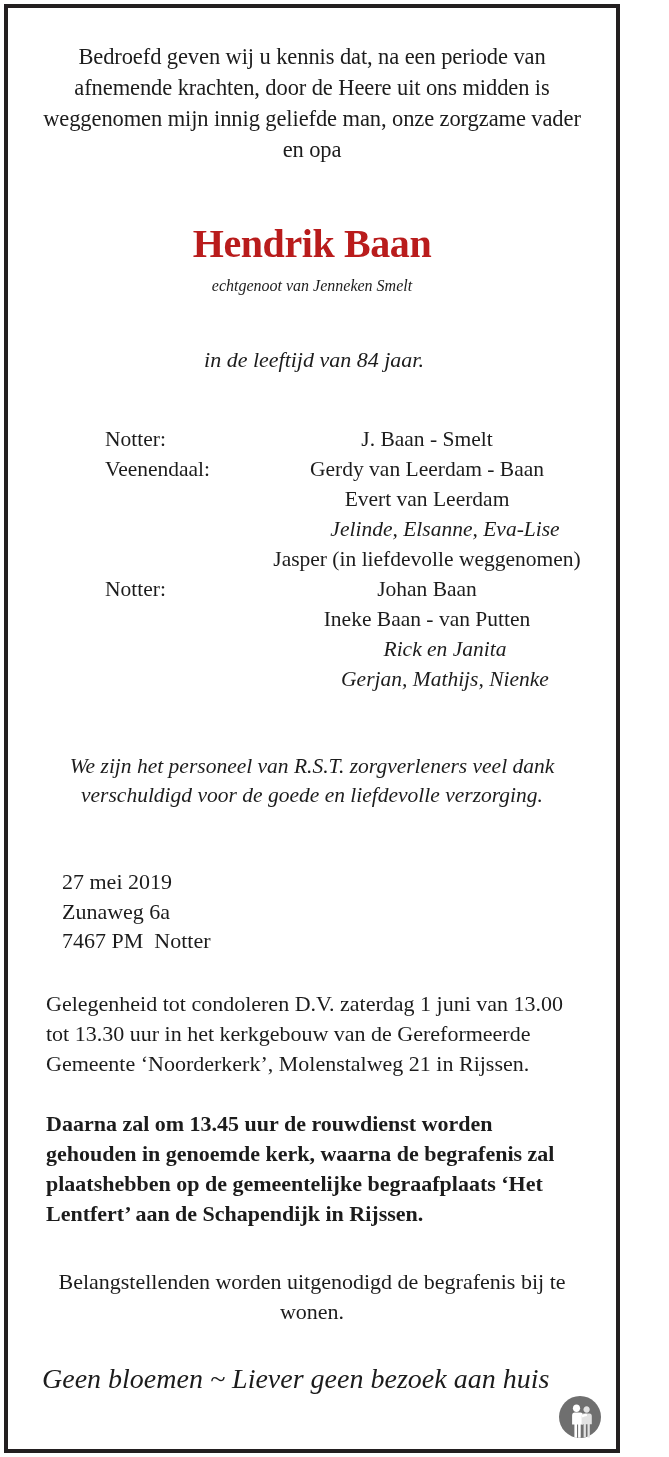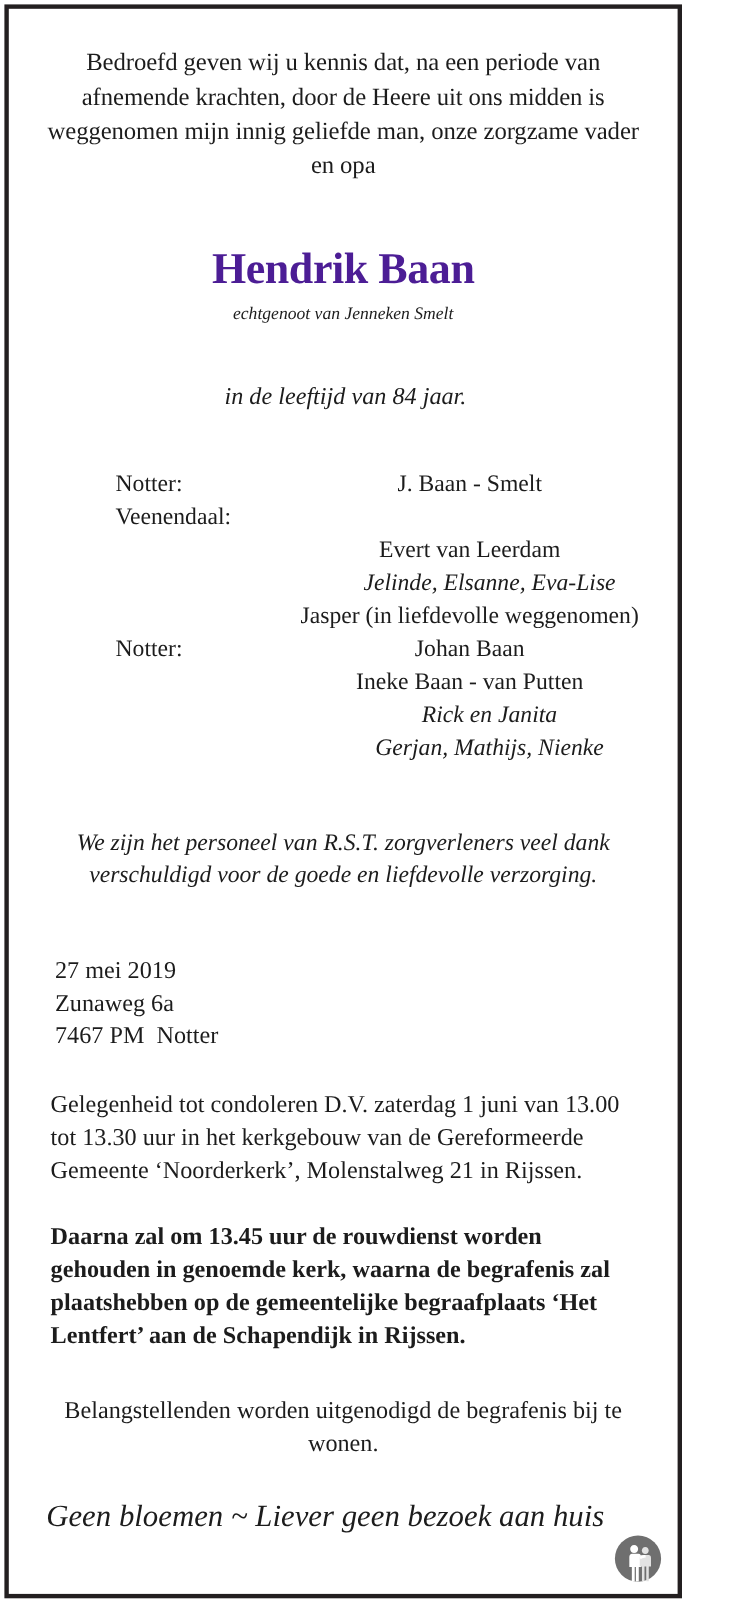--- a/index.html
+++ b/index.html
@@ -48,21 +48,21 @@
   .name-block {
     text-align: center;
     margin-top: 56px;
   }
   .deceased-name {
     margin: 0;
     font-size: 40px;
     font-weight: bold;
     line-height: 46px;
     letter-spacing: -0.4px;
-    color: #4c1d95;
+    color: #b91c1c;
   }
   .spouse-line {
     margin: 0;
     margin-top: 6px;
     font-style: italic;
     font-size: 16px;
     line-height: 26px;
     color: #1c1c1c;
   }
 
@@ -109,21 +109,21 @@
     margin-top: 58px;
     padding: 0 8px;
     text-align: center;
     font-style: italic;
     font-size: 21.5px;
     line-height: 29px;
   }
 
   
   .address {
-    margin: 4px;
+    margin: 16px;
     margin-top: 57px;
     padding-left: 4px;
     font-size: 22px;
     line-height: 29.5px;
     text-align: left;
     white-space: pre-wrap;
   }
 
   
   .para {
@@ -179,20 +179,21 @@
 
     <p class="age-line">in de leeftijd van 84 jaar.</p>
 
     <div class="family" id="family-list">
         <div class="family-row">
           <span class="fam-place">Notter:</span>
           <span class="fam-name">J. Baan - Smelt</span>
         </div>
         <div class="family-row">
           <span class="fam-place">Veenendaal:</span>
+          <span class="fam-name">Gerdy van Leerdam - Baan</span>
         </div>
         <div class="family-row">
           <span class="fam-place"></span>
           <span class="fam-name">Evert van Leerdam</span>
         </div>
         <div class="family-row">
           <span class="fam-place"></span>
           <span class="fam-name indent">Jelinde, Elsanne, Eva-Lise</span>
         </div>
         <div class="family-row">

